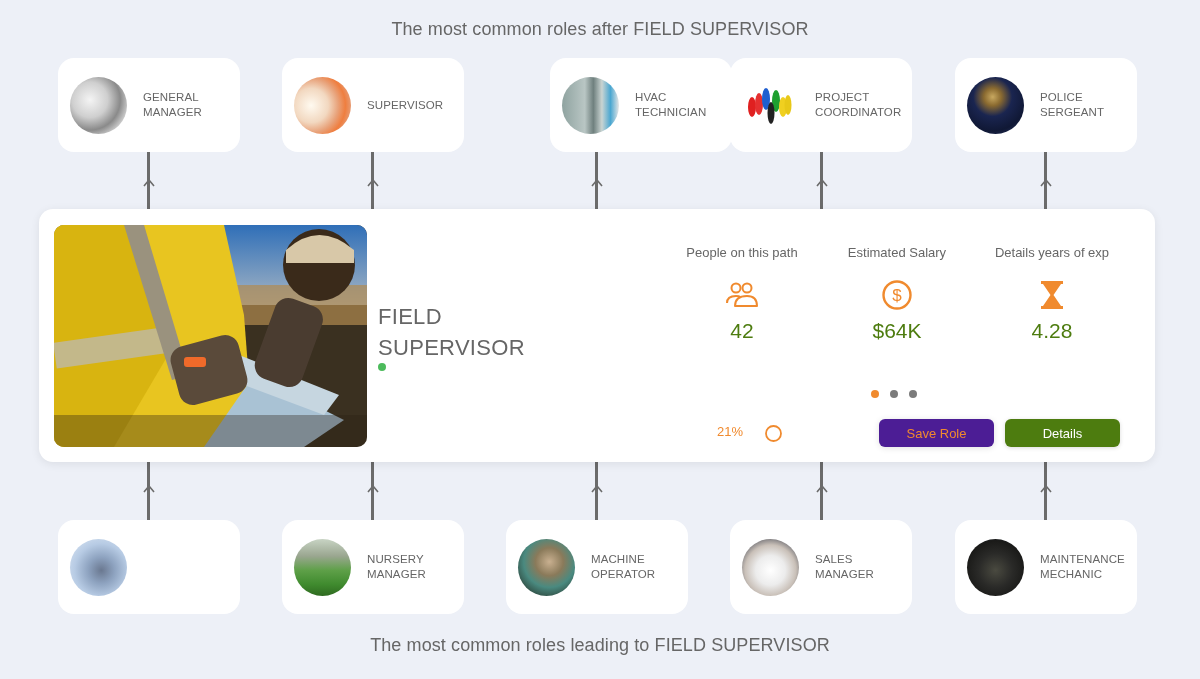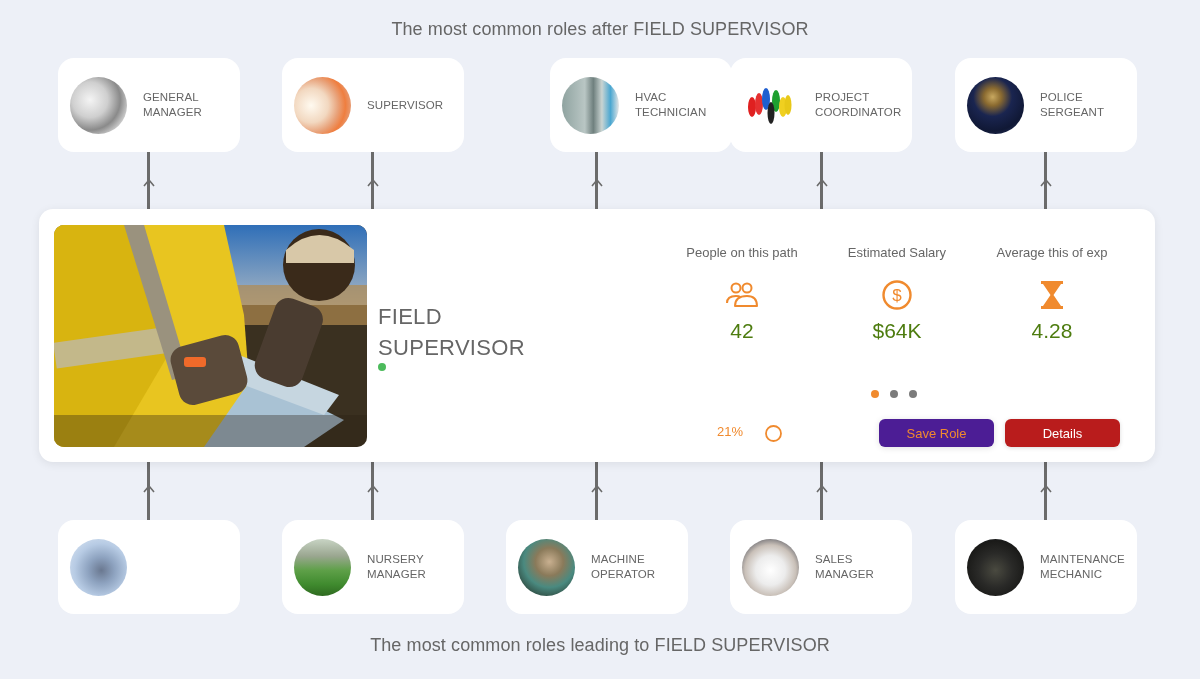--- a/index.html
+++ b/index.html
@@ -70,21 +70,21 @@
     position: absolute; left: 678px; top: 215px; display: flex; align-items: flex-start; gap: 21px;
     font-size: 13px; color: #f08a2e;
   }
   .btn {
     position: absolute; top: 210px; height: 28px; border-radius: 6px;
     font-size: 13px; display: flex; align-items: center; justify-content: center;
     cursor: pointer; border: none;
     font-family: "Liberation Sans", sans-serif;
   }
   .btn.save { left: 840px; width: 115px; background: #4c1d95; color: #f08a2e; box-shadow: 0 1px 6px rgba(0,0,0,0.12); }
-  .btn.details { left: 966px; width: 115px; background: #b91c1c; color: #fff; box-shadow: 0 1px 4px rgba(0,0,0,0.15); }
+  .btn.details { left: 966px; width: 115px; background: #4d7c0f; color: #fff; box-shadow: 0 1px 4px rgba(0,0,0,0.15); }
 </style>
 </head>
 <body>
 
 <div class="heading top">The most common roles after FIELD SUPERVISOR</div>
 
 <div>
   <div class="role-card" style="left:58px;top:58px;">
     <div class="thumb" style="background: radial-gradient(circle at 35% 40%, #f4f4f4 0%, #cfcfcf 35%, #8a8a8a 60%, #d8d8d8 80%, #bdbdbd 100%);"></div>
     <div class="label">
@@ -228,21 +228,21 @@
     <div class="stat-icon">
       <svg width="32" height="32" viewBox="0 0 32 32">
         <circle cx="16" cy="16" r="13.5" fill="none" stroke="#f08a2e" stroke-width="2.4"></circle>
         <text x="16" y="22" text-anchor="middle" font-size="17" fill="#f08a2e" font-family="Liberation Sans, sans-serif">$</text>
       </svg>
     </div>
     <div class="stat-value">$64K</div>
   </div>
 
   <div class="stat" style="left:933px;">
-    <div class="stat-label">Average this of exp</div>
+    <div class="stat-label">Details years of exp</div>
     <div class="stat-icon">
       <svg width="24" height="30" viewBox="0 0 24 30">
         <rect x="1" y="1" width="22" height="3" fill="#f08a2e"></rect>
         <rect x="1" y="26" width="22" height="3" fill="#f08a2e"></rect>
         <path d="M3,4 L21,4 L13.5,15 L21,26 L3,26 L10.5,15 Z" fill="#f08a2e"></path>
         <path d="M7,7 L17,7 L12,13 Z" fill="#fff" opacity="0.0"></path>
       </svg>
     </div>
     <div class="stat-value">4.28</div>
   </div>

